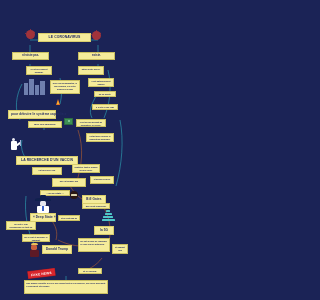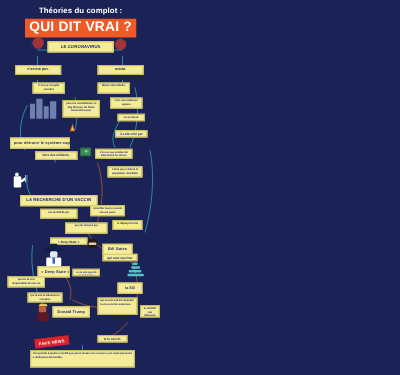--- a/index.html
+++ b/index.html
@@ -101,24 +101,20 @@
   .scientist-head{width:3.4px;height:3.4px;border-radius:50%;background:#e9e9f2;}
   .scientist-body{width:6px;height:9px;background:#ffffff;border-radius:1px;}
   .scientist-arm{width:5px;height:1.6px;background:#ffffff;border-radius:1px;transform:rotate(-35deg);}
   .micro{width:1.4px;height:6px;background:#9fb0d6;}
 </style>
 </head>
 <body>
 
 <div id="root">
 
-  <div class="hdr">
-    <div class="hdr-sub">Théories du complot :</div>
-    <div class="hdr-main">QUI DIT VRAI ?</div>
-  </div>
 
   <svg class="curves" viewBox="0 0 129 300">
     <g fill="none" stroke="#2fb8c4" stroke-width="0.55">
       <path d="M30,45 L30,52"></path>
       <path d="M98,45 L98,52"></path>
       <path d="M30,40 L98,40"></path>
       <path d="M30,64 L30,72"></path>
       <path d="M98,64 L98,72"></path>
       <path d="M22,84 C16,95 14,110 20,120"></path>
       <path d="M60,78 C62,88 62,96 60,104"></path>

